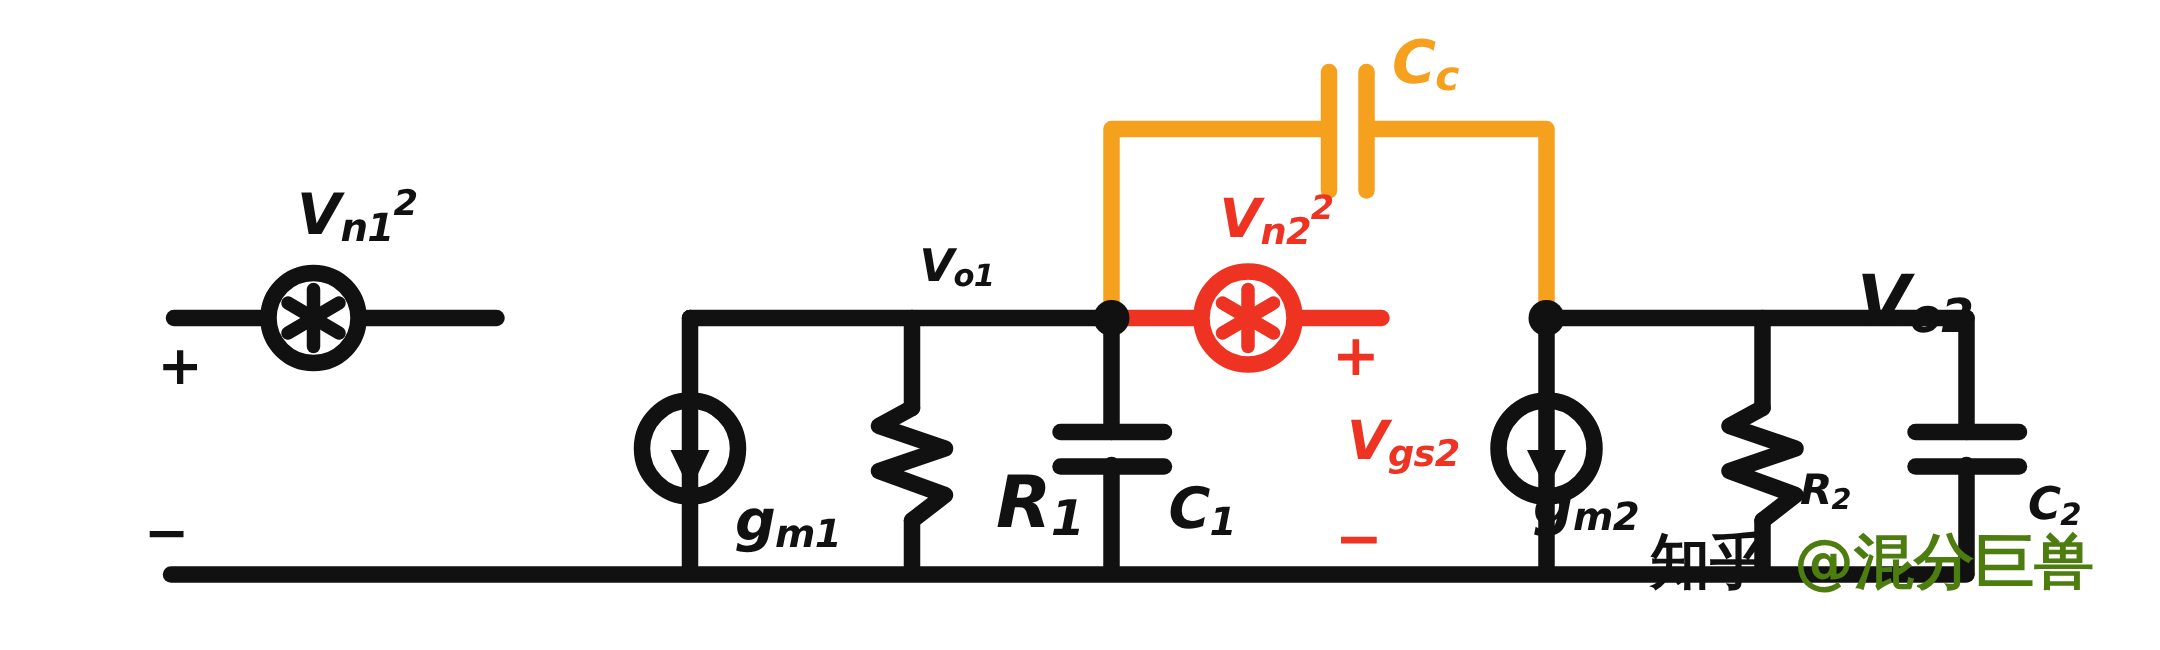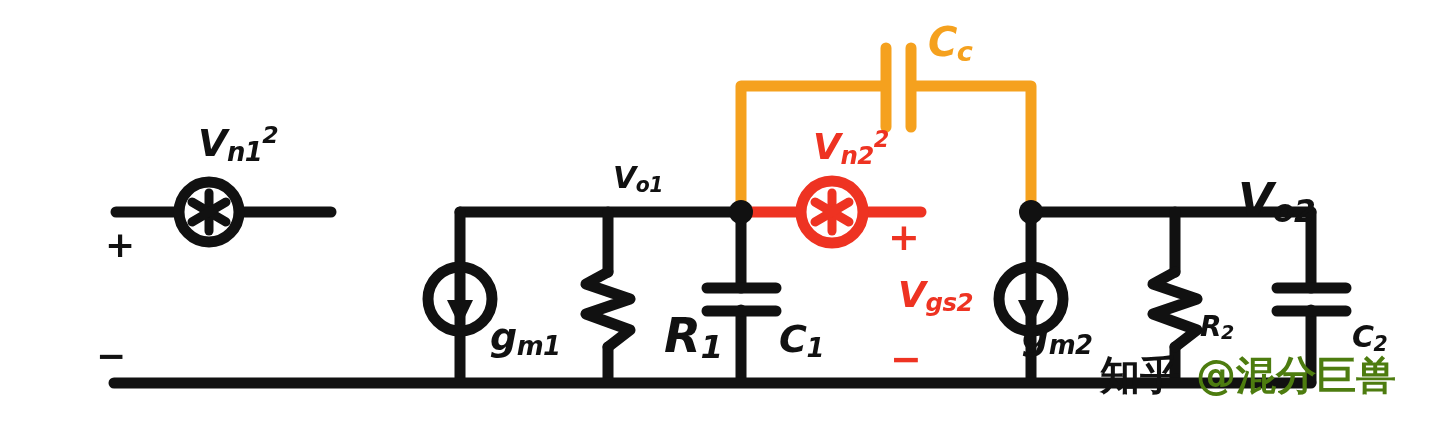--- a/index.html
+++ b/index.html
@@ -177,21 +177,21 @@
     <span>V</span><span class="sub">n1</span><span class="sup">2</span>
   </div>
 
   <div class="sign" style="left:105px; top:227px; font-size:36px;">+</div>
   <div class="sign" style="left:96px; top:338px; font-size:36px;">−</div>
 
   <div class="hand-label" style="left:613px; top:163px; font-size:30px;">
     <span>V</span><span class="sub">o1</span>
   </div>
 
-  <div class="hand-label" style="left:490px; top:318px; font-size:38px;">
+  <div class="hand-label" style="left:490px; top:328px; font-size:38px;">
     <span>g</span><span class="sub">m1</span>
   </div>
 
   <div class="hand-label" style="left:664px; top:311px; font-size:48px;">
     <span>R</span><span class="sub">1</span>
   </div>
 
   <div class="hand-label" style="left:779px; top:320px; font-size:38px;">
     <span>C</span><span class="sub">1</span>
   </div>

